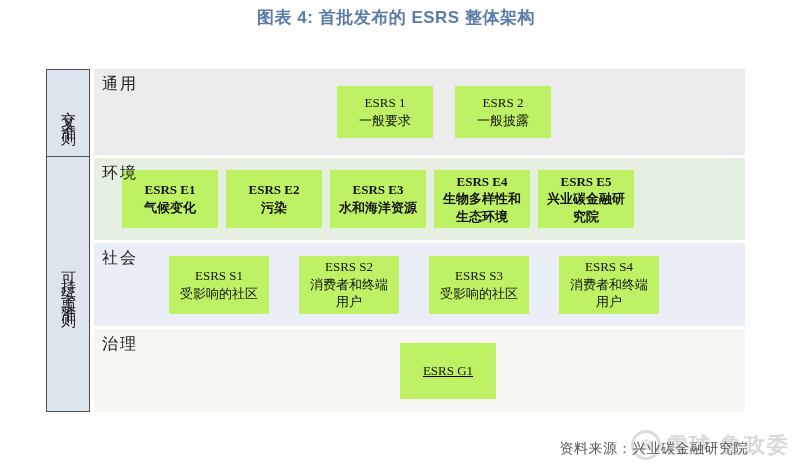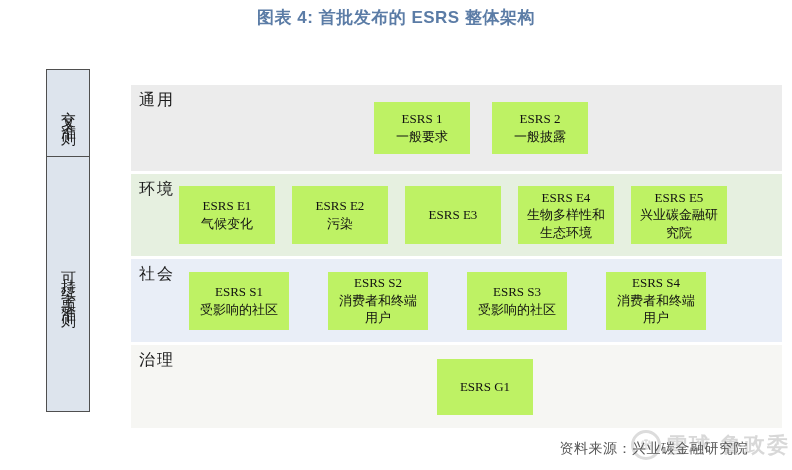--- a/index.html
+++ b/index.html
@@ -37,36 +37,36 @@
   .side-box .vtext {
     writing-mode: vertical-rl;
     text-orientation: upright;
     font-size: 15px;
     letter-spacing: 7px;
     color: #1a1a1a;
     line-height: 1;
   }
 
   
-  .rows { position: absolute; left: 48px; top: 16px; width: 651px; margin-left: 37px; }
+  .rows { position: absolute; left: 48px; top: 0; width: 651px; }
   .row { position: relative; width: 100%; box-sizing: border-box; }
   .row + .row { margin-top: 3px; }
   .r1 { height: 86px; }
   .r2 { height: 82px; }
   .r3 { height: 83px; }
-  .r4 { height: 83px; }
+  .r4 { height: 83px; text-decoration: underline; }
   .row-label {
     position: absolute; top: 5px; left: 8px;
     font-size: 16px; color: #1a1a1a;
     letter-spacing: 2px;
   }
   .boxes { display: flex; height: 100%; align-items: center; }
   .r1 .boxes { padding-left: 243px; gap: 22px; }
-  .r2 .boxes { padding-left: 48px;  gap: 17px; }
-  .r3 .boxes { padding-left: 58px; gap: 39px; align-items: center; }
+  .r2 .boxes { padding-left: 28px;  gap: 8px; font-weight: bold; }
+  .r3 .boxes { padding-left: 75px; gap: 30px; align-items: center; }
   .r4 .boxes { padding-left: 306px; }
 
   .gbox {
     background: #bef264;
     box-sizing: border-box;
     display: flex; flex-direction: column; justify-content: center;
     text-align: center;
     color: #111111;
     font-size: 13px;
     line-height: 1.35;
@@ -142,20 +142,21 @@
         <div class="gbox">
           <span class="code">ESRS E1</span>
           <span class="name">气候变化</span>
         </div>
         <div class="gbox">
           <span class="code">ESRS E2</span>
           <span class="name">污染</span>
         </div>
         <div class="gbox">
           <span class="code">ESRS E3</span>
+          <span class="name">水和海洋资源</span>
         </div>
         <div class="gbox">
           <span class="code">ESRS E4</span>
           <span class="name">生物多样性和生态环境</span>
         </div>
         <div class="gbox">
           <span class="code">ESRS E5</span>
           <span class="name">兴业碳金融研究院</span>
         </div>
       </div>

